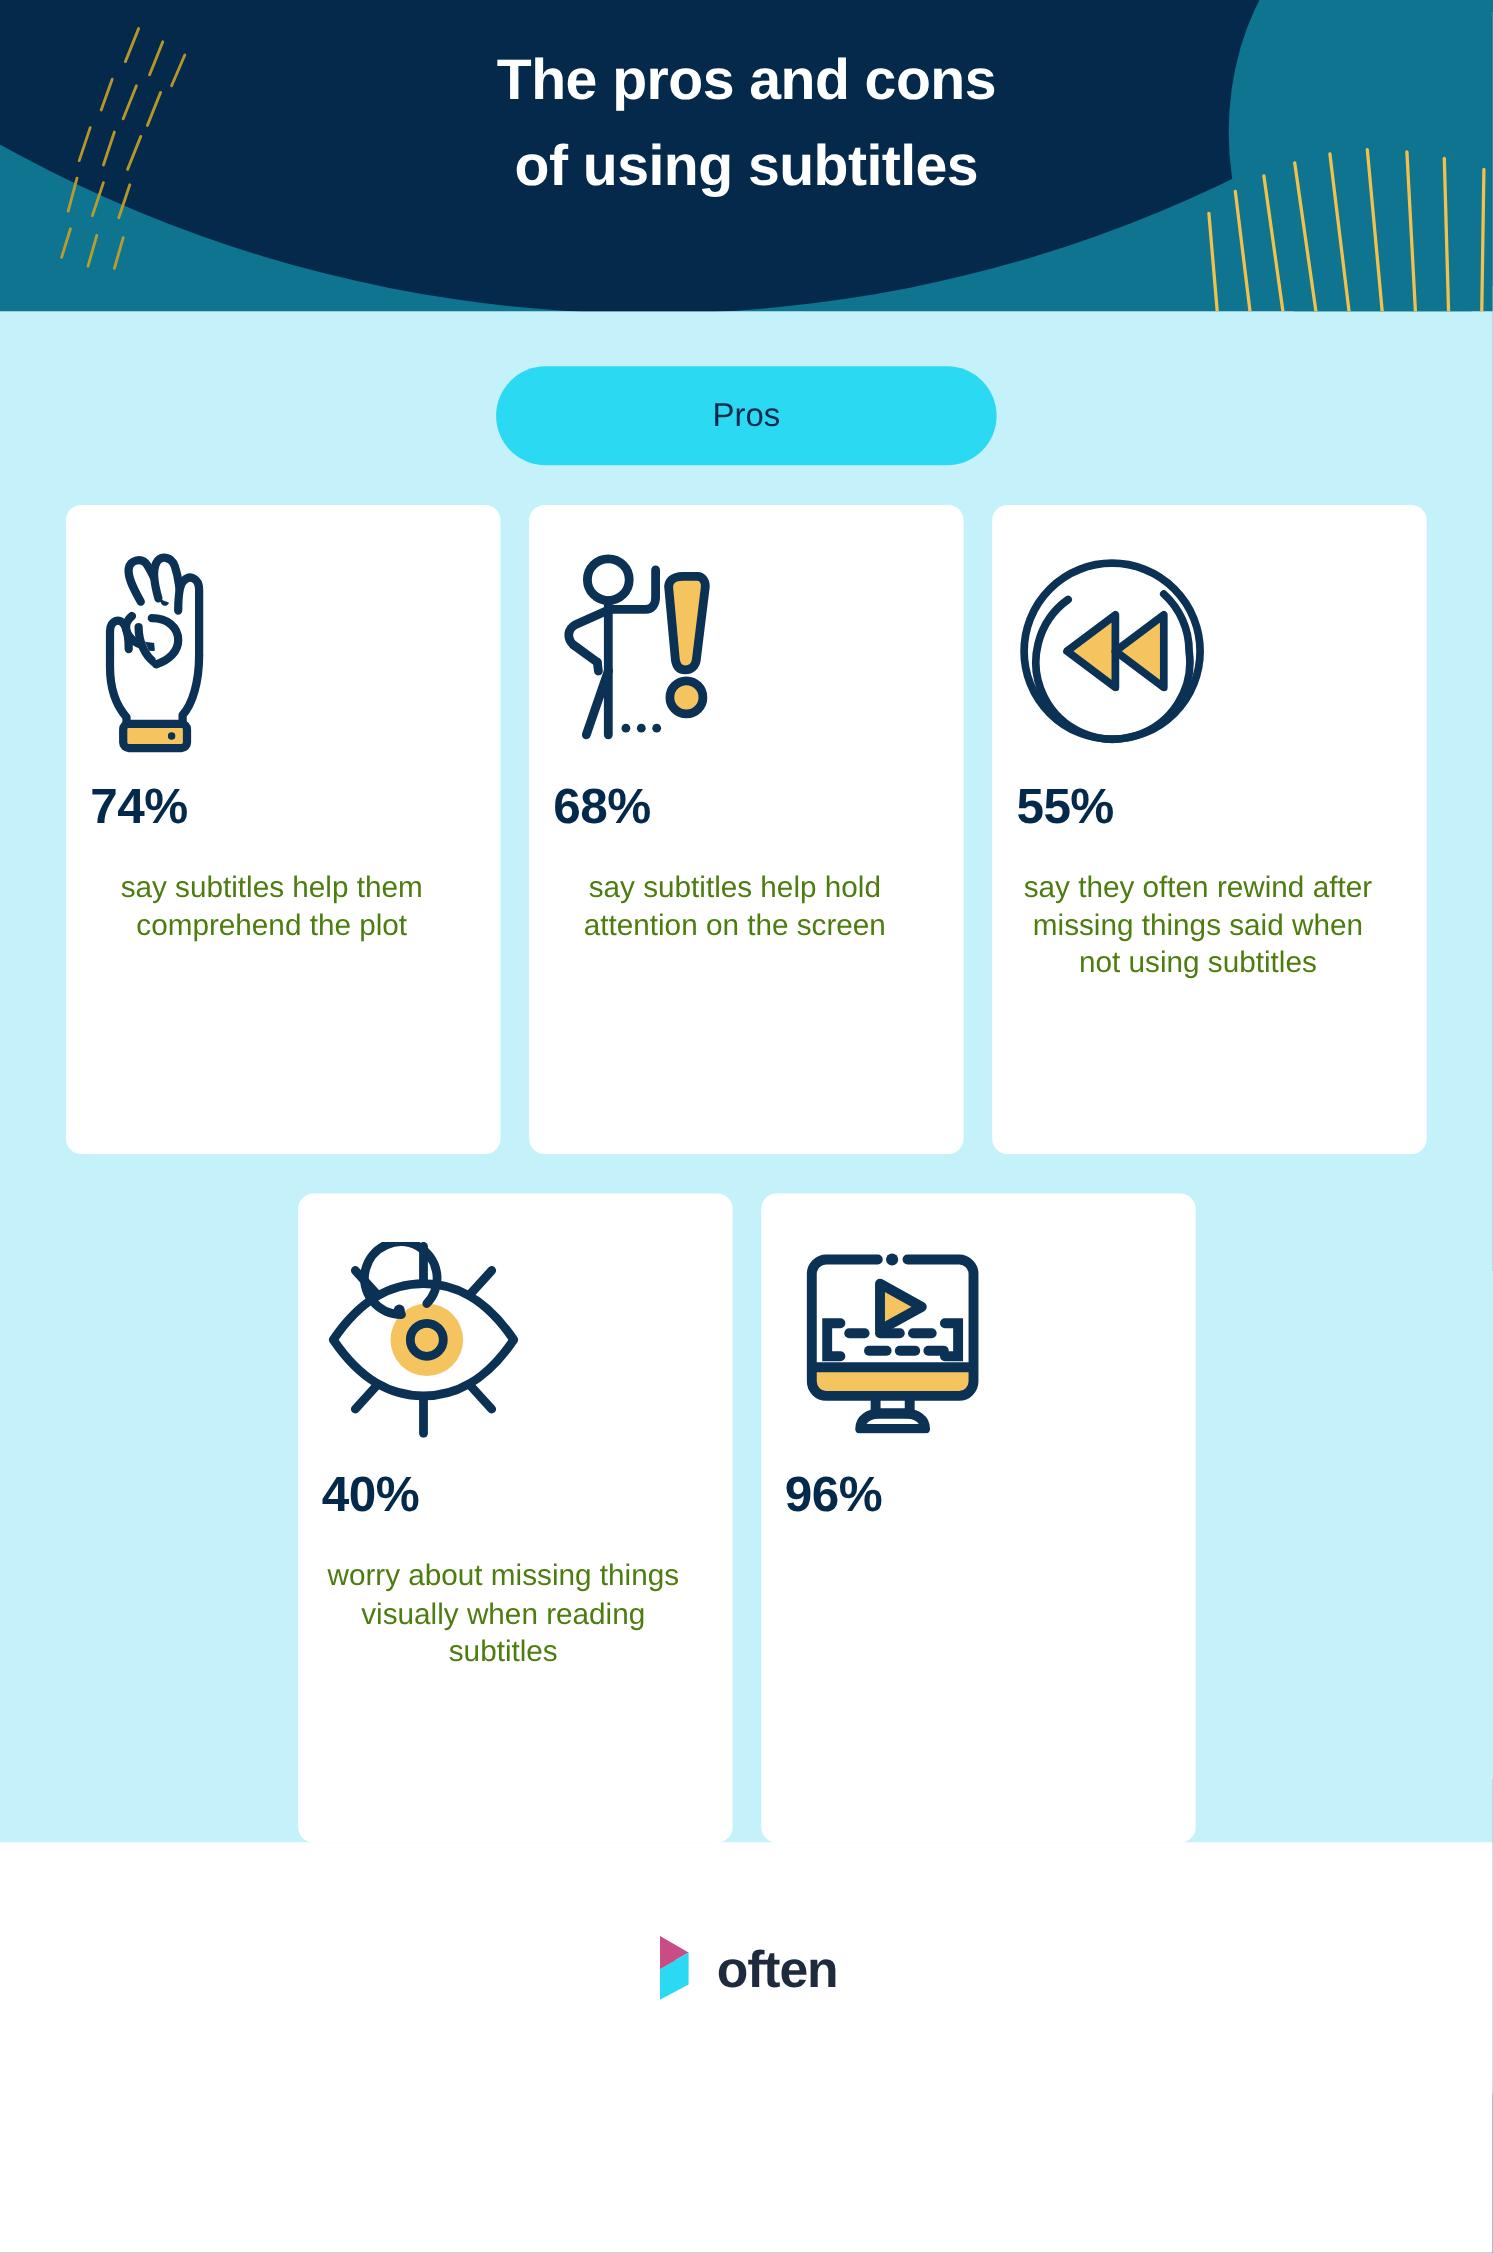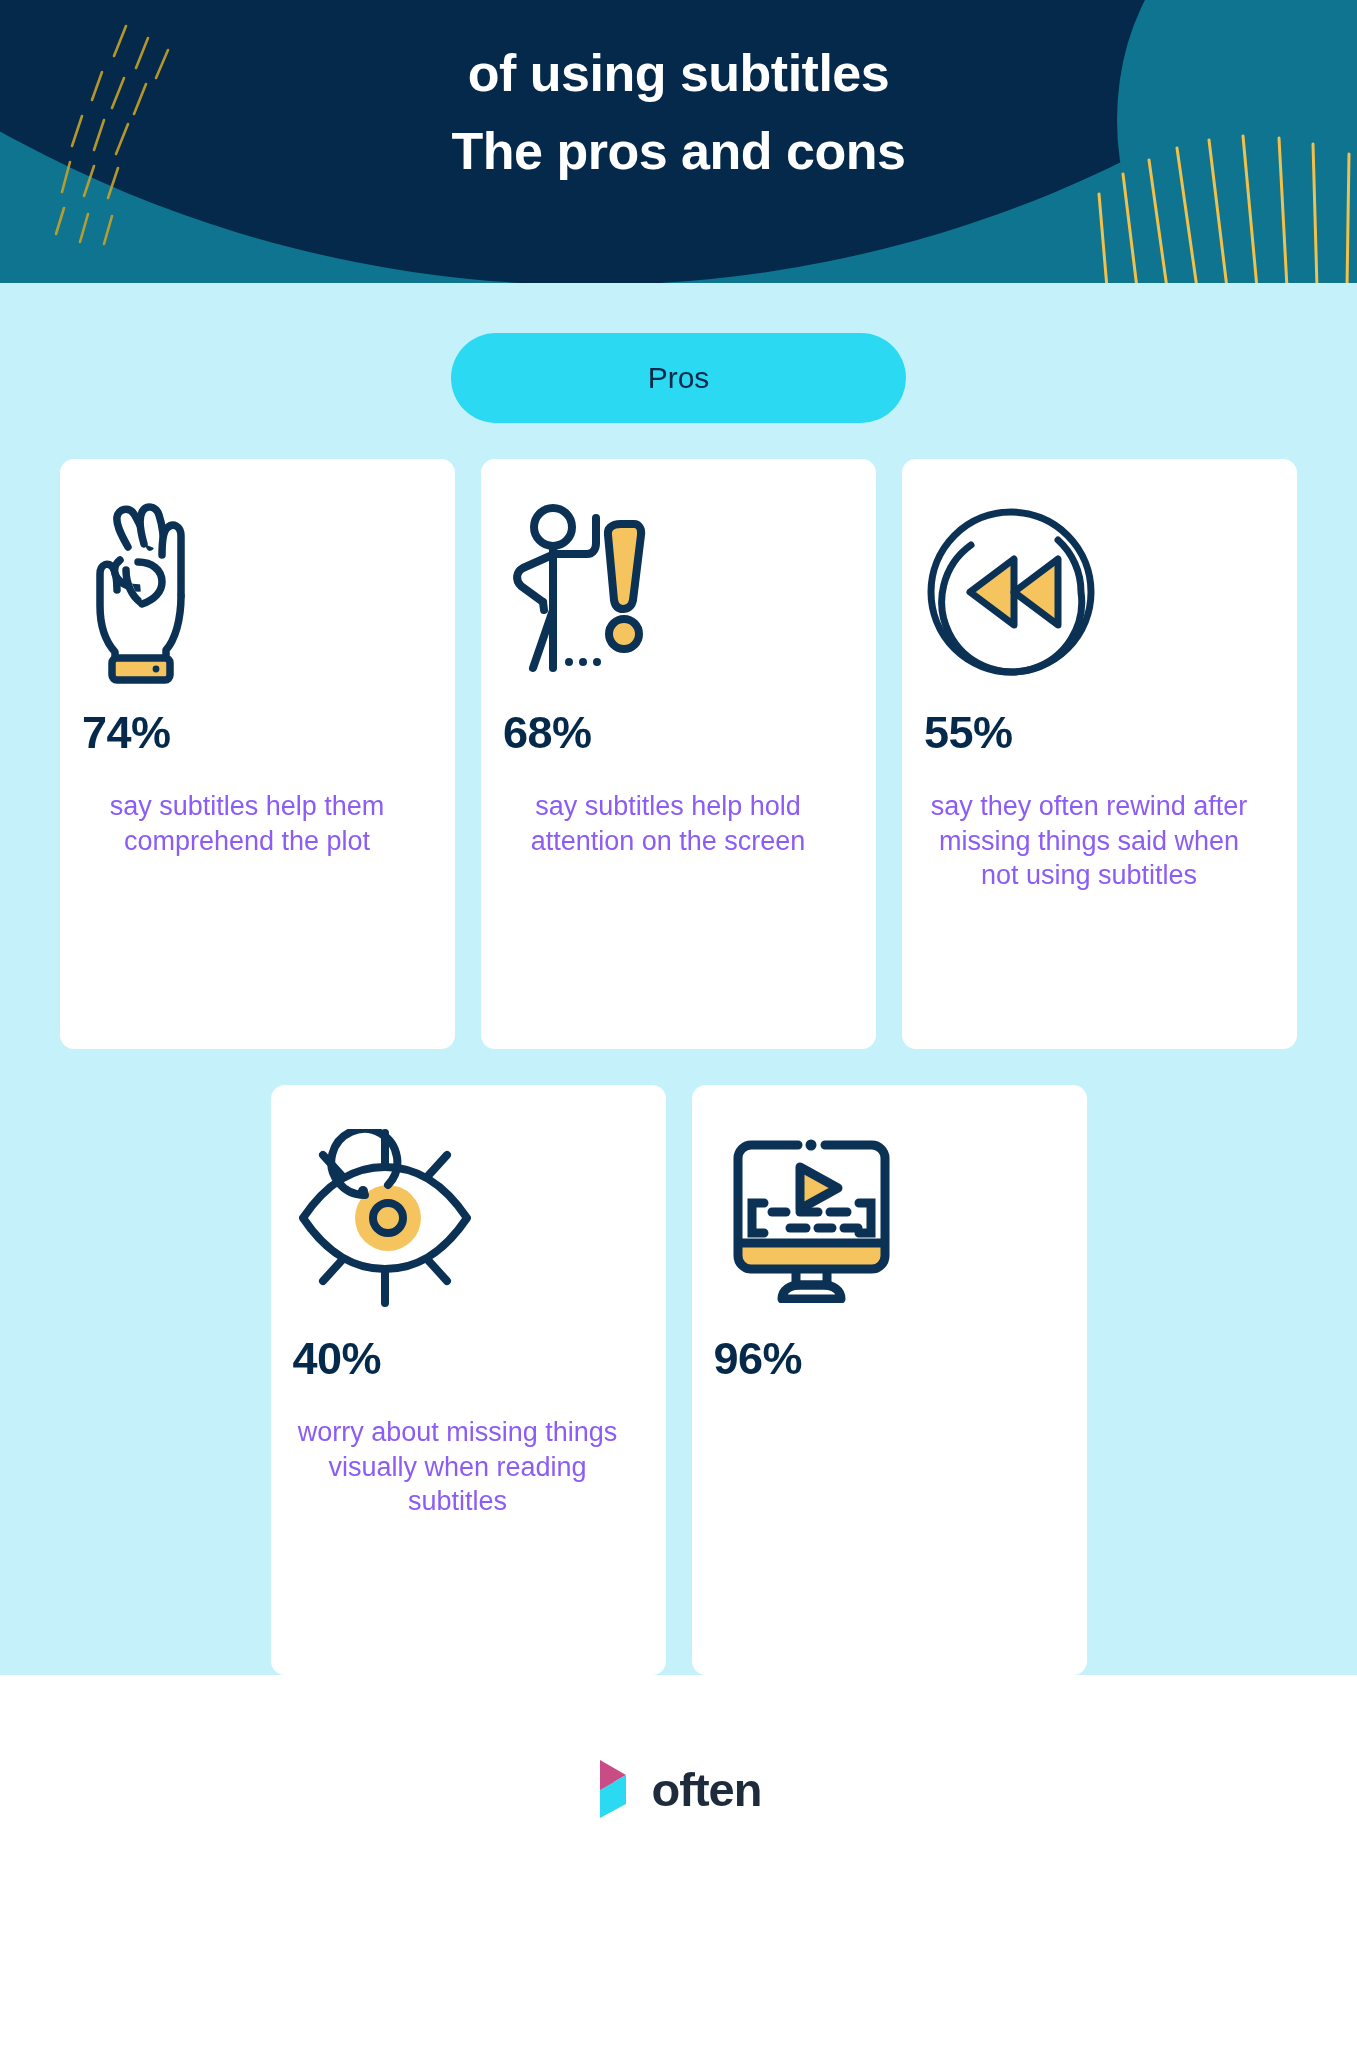--- a/index.html
+++ b/index.html
@@ -103,21 +103,21 @@
     margin-bottom:10px;
   }
   .stat{
     color:#04294A;
     font-size:45px;
     font-weight:bold;
     letter-spacing:-0.5px;
     margin-bottom:30px;
   }
   .desc{
-    color:#8b5cf6;
+    color:#4d7c0f;
     font-size:27px;
     line-height:1.28;
     text-align:center;
     max-width:330px;
   }
 
   
   .footer{
     width:1357px;height:228px;
     background:#ffffff;
@@ -166,22 +166,22 @@
       <line x1="100" y1="168" x2="80" y2="28"></line>
       <line x1="130" y1="168" x2="112" y2="20"></line>
       <line x1="160" y1="168" x2="146" y2="16"></line>
       <line x1="190" y1="168" x2="182" y2="18"></line>
       <line x1="220" y1="168" x2="216" y2="24"></line>
       <line x1="250" y1="168" x2="252" y2="34"></line>
     </g>
   </svg>
 
   <div class="header-title">
+    <div>The pros and cons</div>
     <div>of using subtitles</div>
-    <div>The pros and cons</div>
   </div>
 </div>
 
 <div class="page">
 
   <div class="pill-row">
     <div class="pill pill-pros">Pros</div>
   </div>
 
   <div class="cards cards-pros">

